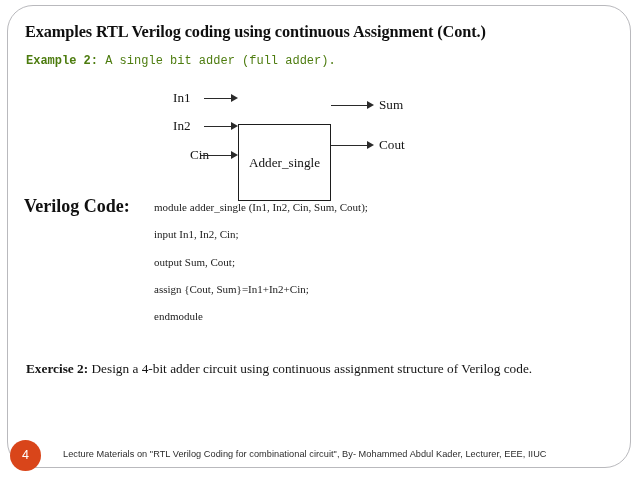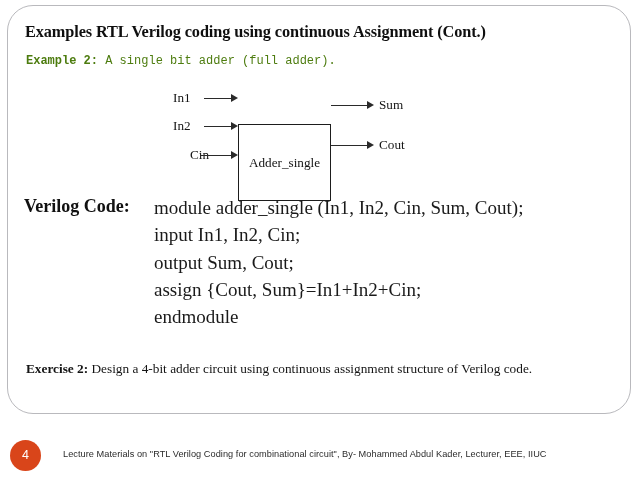--- a/index.html
+++ b/index.html
@@ -14,21 +14,21 @@
     color: #1a1a1a;
     overflow: hidden;
   }
 
   
   #slide {
     position: absolute;
     left: 7px;
     top: 5px;
     width: 624px;
-    height: 409px;
+    height: 463px;
     border: 1px solid #b9b9bd;
     border-radius: 26px;
     box-sizing: border-box;
     background: #ffffff;
   }
 
   
   #slide-title {
     position: absolute;
     left: 17px;
@@ -117,21 +117,21 @@
     white-space: nowrap;
   }
   #code-block {
     position: absolute;
     left: 146px;
     top: 188px;
     width: 430px;
   }
   .code-line {
     font-family: "Liberation Serif", serif;
-    font-size: 19px;
+    font-size: 11px;
     line-height: 27.3px;
     color: #1a1a1a;
     white-space: pre;
   }
 
   
   #exercise-line {
     position: absolute;
     left: 18px;
     top: 355px;

